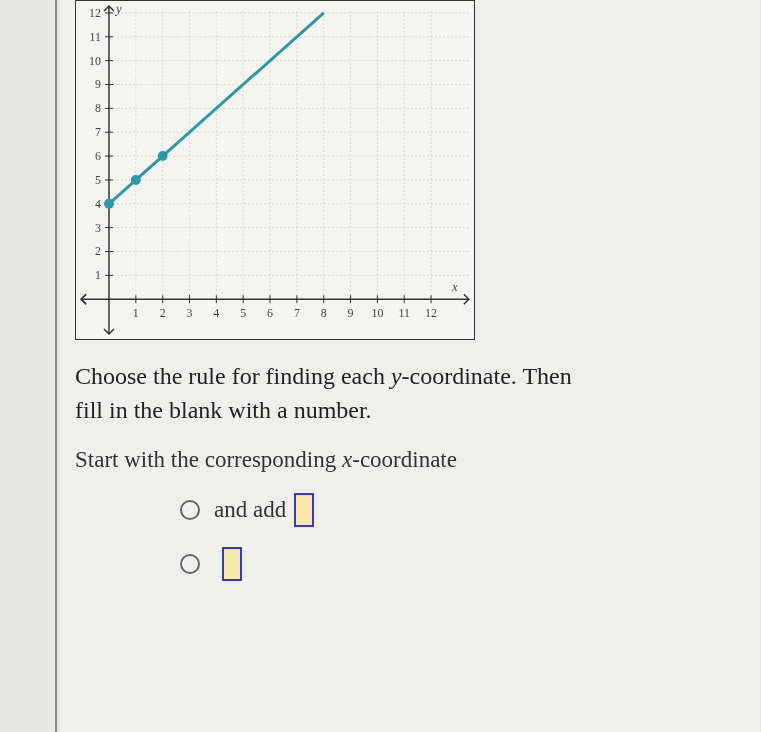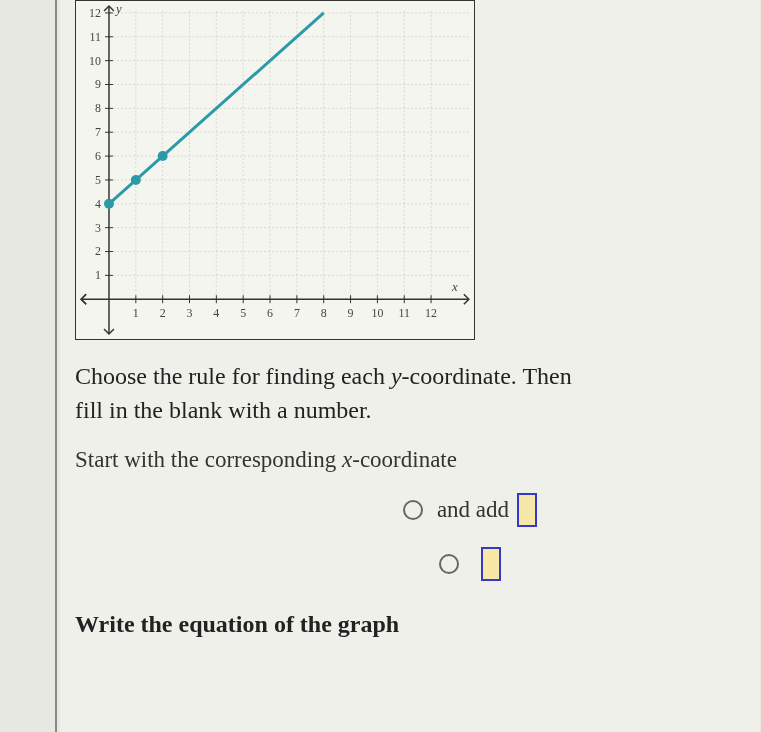--- a/index.html
+++ b/index.html
@@ -54,21 +54,20 @@
       padding-left: 15px;
       font-family: Liberation Serif, serif;
     }
     .option-row {
       display: flex;
       align-items: center;
       margin-bottom: 20px;
       padding-left: 120px;
       font-size: 23px;
       color: #333;
-      justify-content: center;
     }
     .radio {
       width: 20px;
       height: 20px;
       border: 2px solid #666;
       border-radius: 50%;
       margin-right: 14px;
       background: #f0f0ea;
       flex-shrink: 0;
     }
@@ -237,16 +236,15 @@
       <span class="radio"></span>
       <span>and add</span>
       <span class="blank-box"></span>
     </div>
 
     <div class="option-row">
       <span class="radio"></span>
       <span class="blank-box"></span>
     </div>
 
-    <div class="bottom-bold">Write the equation of the graph</div>
   </div>
 
 </div>
 
 </body></html>

